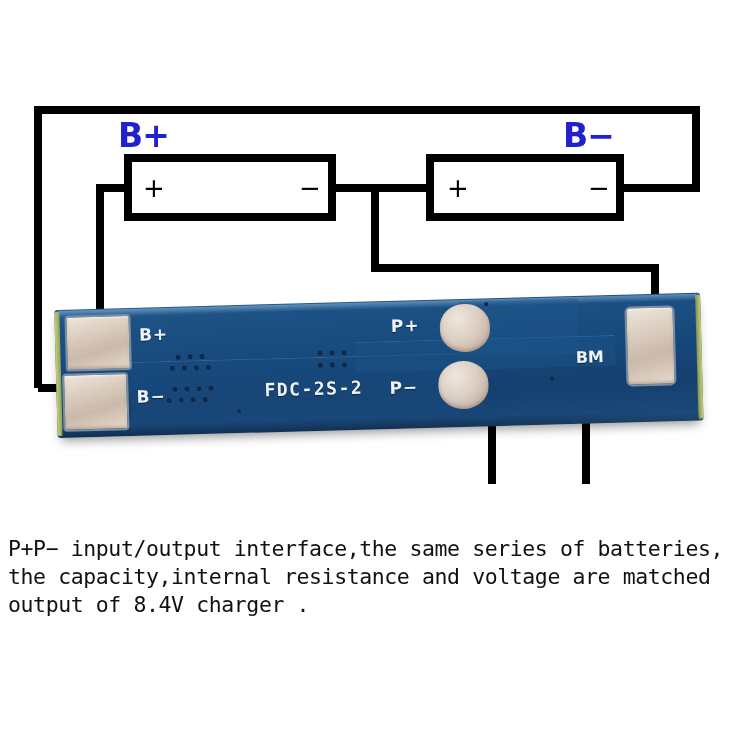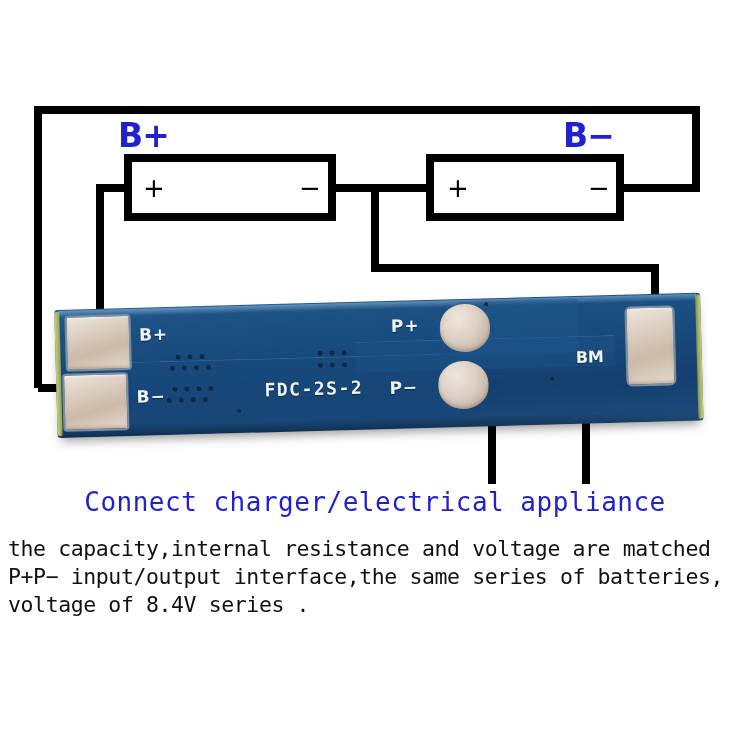--- a/index.html
+++ b/index.html
@@ -291,21 +291,20 @@
 
       <div class="silk" id="silk-bplus">B+</div>
       <div class="silk" id="silk-bminus">B−</div>
       <div class="silk" id="silk-pplus">P+</div>
       <div class="silk" id="silk-pminus">P−</div>
       <div class="silk" id="silk-bm">BM</div>
       <div class="silk" id="silk-model">FDC-2S-2</div>
     </div>
   </div>
 
-  <div id="caption">Connect charger/electrical appliance</div>
 
   <div id="body-copy">
+    <span class="ln">P+P− input/output interface,the same series of batteries,</span>
     <span class="ln">the capacity,internal resistance and voltage are matched</span>
-    <span class="ln">P+P− input/output interface,the same series of batteries,</span>
-    <span class="ln">voltage of 8.4V series .</span>
+    <span class="ln">output of 8.4V charger .</span>
   </div>
 
 </div>
 
 </body></html>

